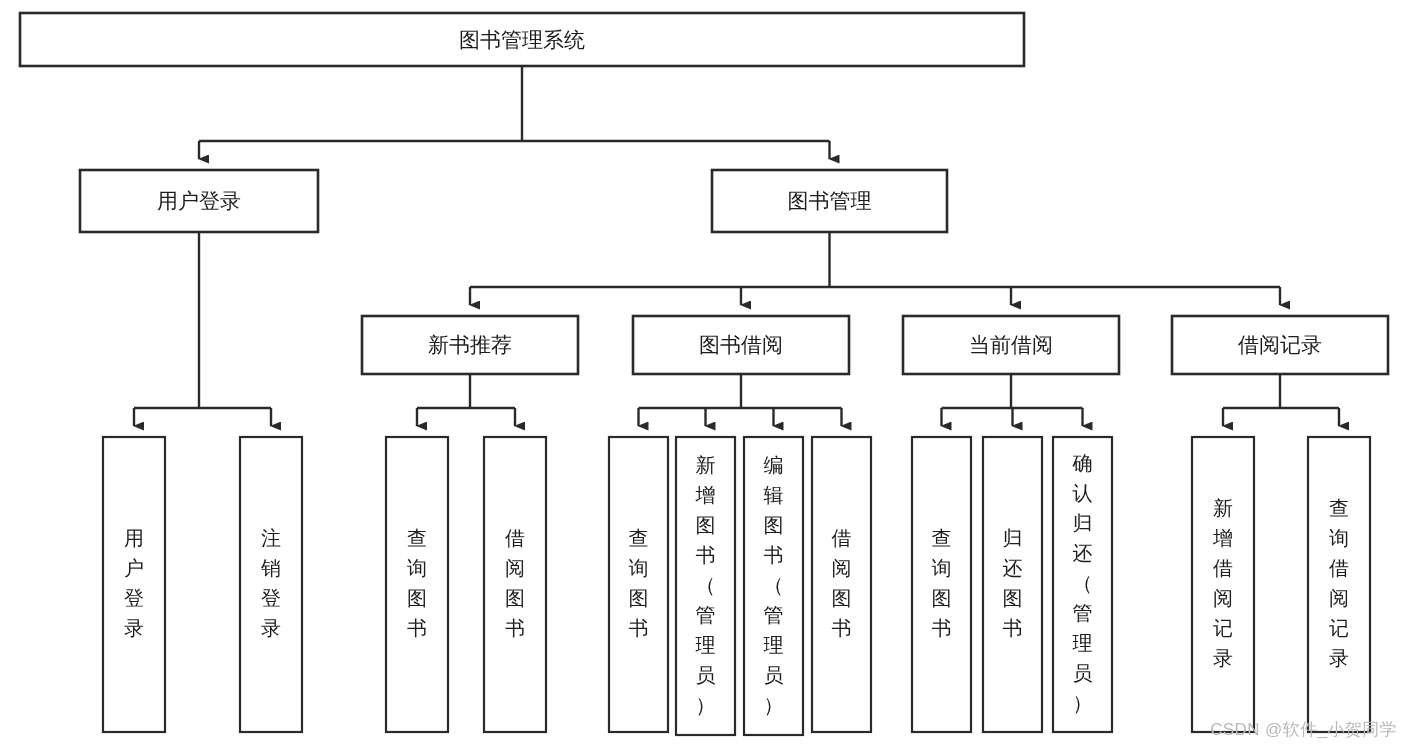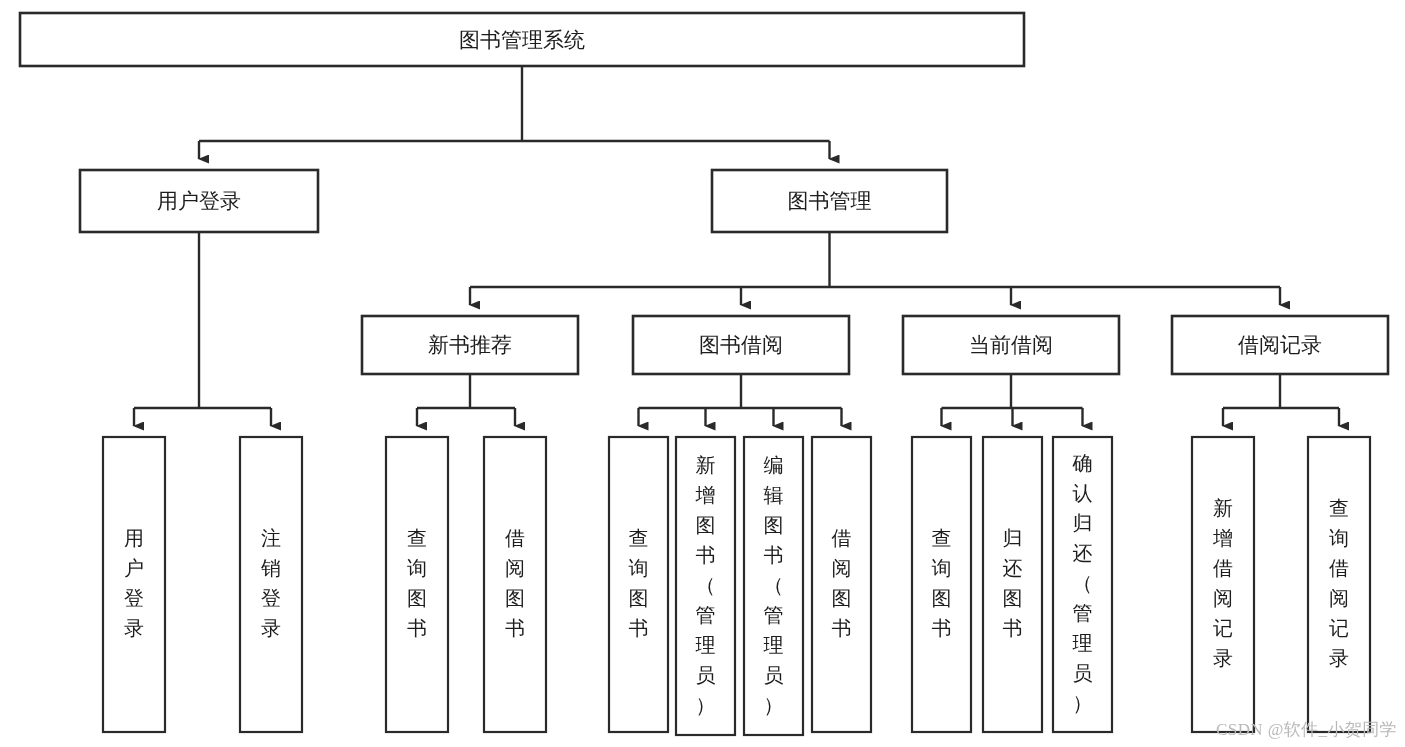--- a/index.html
+++ b/index.html
@@ -50,21 +50,21 @@
     text-anchor: middle;
     dominant-baseline: middle;
   }
   .node-label.vertical {
     font-size: 20px;
   }
   .watermark {
     position: absolute;
     right: 8px;
     bottom: 6px;
-    font-family: Liberation Serif, serif;
+    font-family: Liberation Sans, sans-serif;
     font-size: 17px;
     color: #b9b9b9;
     letter-spacing: 0.4px;
     white-space: nowrap;
     user-select: none;
   }
 </style>
 </head>
 <body>
 

